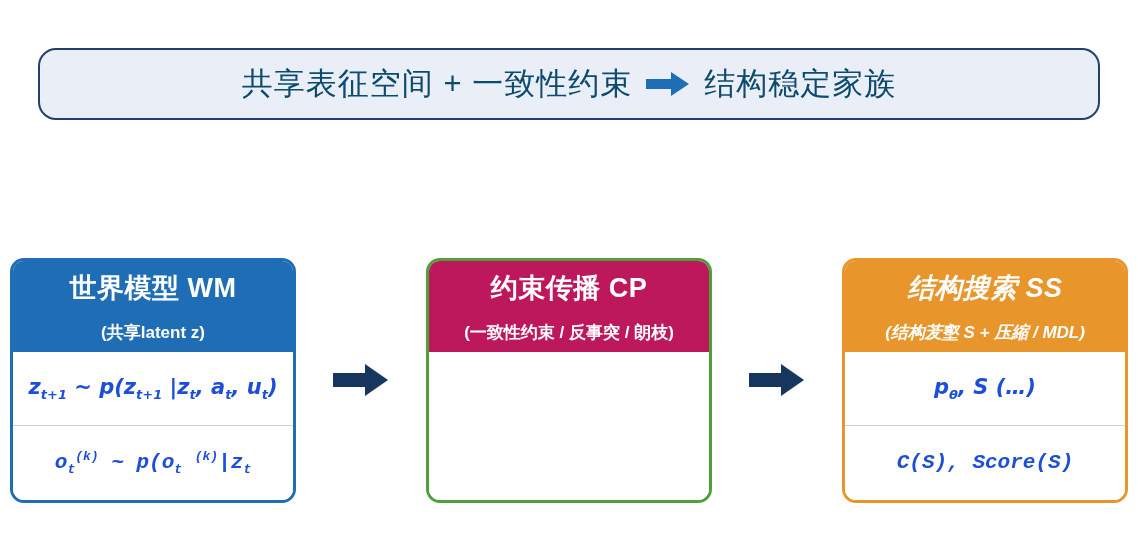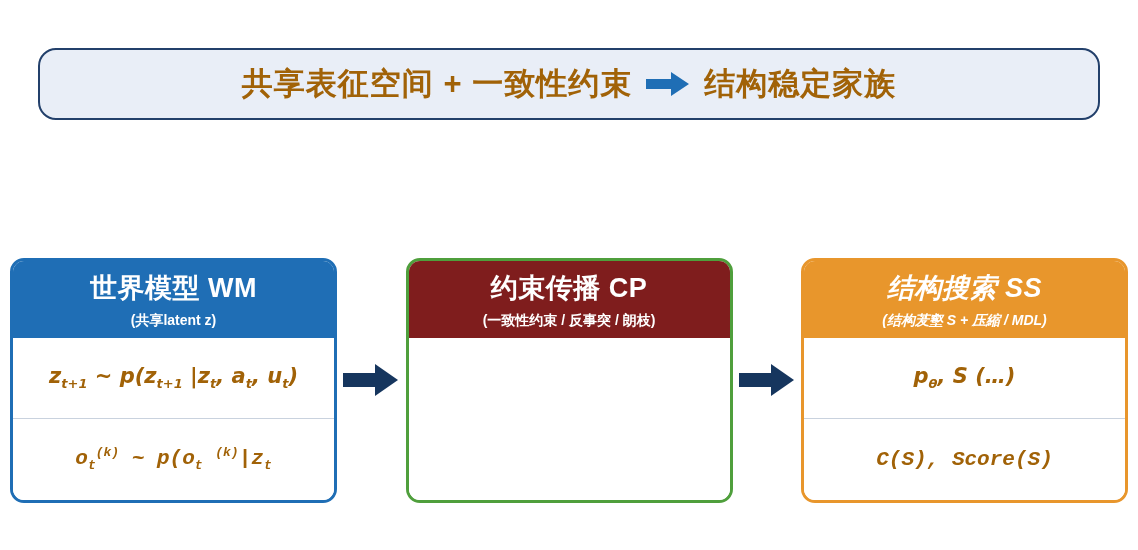--- a/index.html
+++ b/index.html
@@ -26,22 +26,22 @@
     background: #e9eef7;
     border: 2.5px solid #23406b;
     border-radius: 18px;
     display: flex;
     align-items: center;
     justify-content: center;
     gap: 14px;
   }
   .banner-text {
     font-size: 31px;
-    font-weight: bold;
-    color: #a16207;
+    font-weight: normal;
+    color: #0c4a6e;
     letter-spacing: 1px;
     white-space: nowrap;
   }
   .banner-arrow {
     display: inline-flex;
     align-items: center;
     justify-content: center;
   }
 
   
@@ -51,21 +51,21 @@
     top: 255px;
     width: 1138px;
     height: 250px;
     display: flex;
     align-items: center;
   }
   .spacer-l { width: 10px; flex: 0 0 auto; }
 
   .card {
     flex: 0 0 auto;
-    width: 327px;
+    width: 286px;
     height: 245px;
     box-sizing: border-box;
     border-radius: 14px;
     background: #ffffff;
     overflow: hidden;
     display: flex;
     flex-direction: column;
     border-style: solid;
     border-width: 3px;
   }
@@ -76,58 +76,58 @@
     flex: 0 0 auto;
   }
   .card-title {
     font-size: 27px;
     font-weight: bold;
     line-height: 1.12;
     letter-spacing: 0.5px;
     white-space: nowrap;
   }
   .card-sub {
-    font-size: 14px;
-    font-weight: bold;
-    margin-top: 9px;
+    font-size: 17px;
+    font-weight: bold;
+    margin-top: 20px;
     line-height: 1.15;
     white-space: nowrap;
   }
   .card-body {
     flex: 1 1 auto;
     background: #ffffff;
     display: flex;
     flex-direction: column;
     justify-content: center;
   }
   .formula {
     flex: 1 1 0;
     display: flex;
     align-items: center;
     justify-content: center;
     font-family: "DejaVu Sans", sans-serif;
     font-style: italic;
     font-weight: bold;
     font-size: 21px;
-    color: #a16207;
+    color: #1d4ed8;
     padding: 0 8px;
     white-space: nowrap;
   }
   .formula.sep { border-top: 1.5px solid #c9d2de; font-family: Liberation Mono, monospace; }
   .formula sub, .formula sup {
     font-size: 0.62em;
     font-style: italic;
     font-weight: bold;
   }
 
   
   .card-blue   { border-color: #1f6eb5; }
   .card-blue   .card-head { background: #1f6eb5; }
   .card-green  { border-color: #4f9f3c; }
-  .card-green  .card-head { background: #7f1d1d; }
+  .card-green  .card-head { background: #be185d; }
   .card-orange { border-color: #e8962c; }
   .card-orange .card-head { background: #e8962c; font-style: italic; }
 
   
   .connector {
     flex: 1 1 auto;
     display: flex;
     align-items: center;
     justify-content: center;
   }

